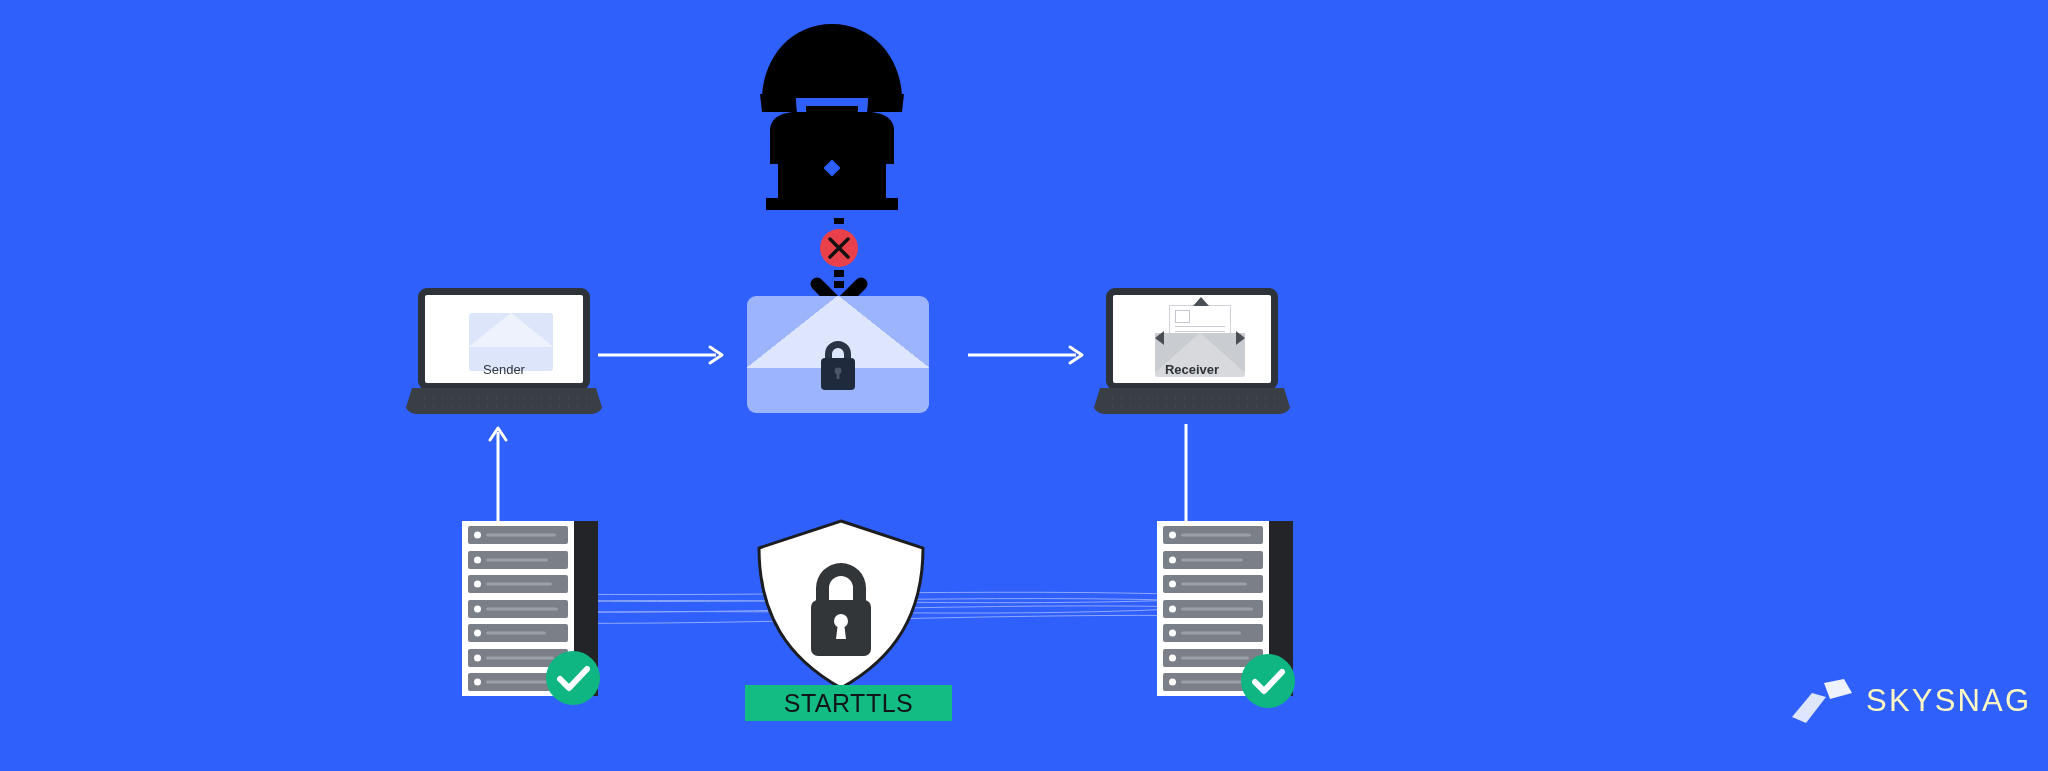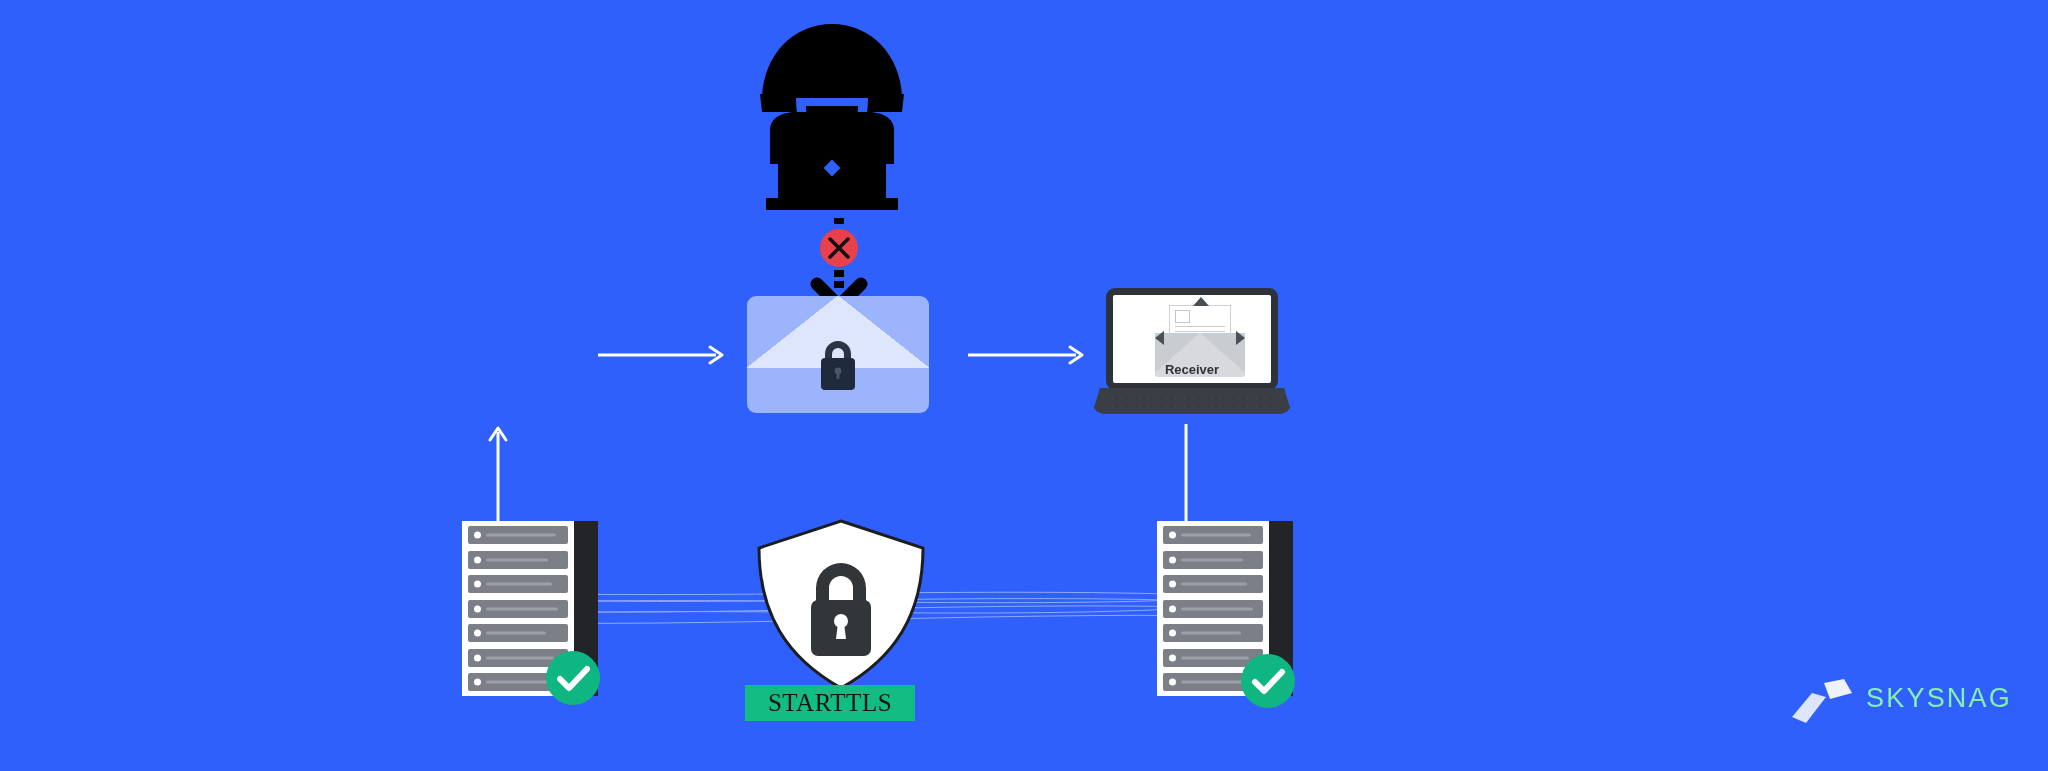--- a/index.html
+++ b/index.html
@@ -166,31 +166,31 @@
     position:absolute; width:54px; height:54px; border-radius:50%;
     background:#0fb682; display:flex; align-items:center; justify-content:center;
   }
 
   
   #netlines { left: 470px; top: 578px; width: 760px; height: 60px; }
 
   
   #shield-group { left: 745px; top: 518px; width: 192px; height: 212px; }
   #starttls-badge {
-    position:absolute; left:0; top: 167px; width:170px; height:36px;
+    position:absolute; left:0; top: 167px; width:207px; height:36px;
     background:#12bc83; color:#111418;
     font-size: 25px; letter-spacing: .5px;
-    display:flex; align-items:center; justify-content:center;font-family:Liberation Serif, serif;
+    display:flex; align-items:center; justify-content:center;
   }
 
   
   #logo { left: 1790px; top: 675px; width: 210px; height: 52px; }
   #logo-text {
     position:absolute; left: 76px; top: 8px;
-    color:#86efac; font-size:27px; letter-spacing:2.2px; font-weight:500;
+    color:#fef9c3; font-size:31px; letter-spacing:2.2px; font-weight:500;
   }
 </style>
 </head>
 <body>
 
 <div id="stage">
 
   <div class="abs" id="hacker">
     <svg viewBox="0 0 160 192" width="160" height="192" aria-hidden="true">
 
@@ -217,20 +217,27 @@
     <svg viewBox="0 0 62 92" width="62" height="92" aria-hidden="true">
       <rect x="26" y="0" width="10" height="6" fill="#000000"></rect>
       <circle cx="31" cy="30" r="19" fill="#e8414c"></circle>
       <path d="M22 21 L40 39 M40 21 L22 39" stroke="#111111" stroke-width="3.5" stroke-linecap="round"></path>
       <rect x="26" y="52" width="10" height="7" fill="#000000"></rect>
       <rect x="26" y="63" width="10" height="7" fill="#000000"></rect>
       <path d="M9 66 L31 88 L53 66" stroke="#000000" stroke-width="13" fill="none" stroke-linecap="round" stroke-linejoin="round"></path>
     </svg>
   </div>
 
+  <div class="abs laptop" id="laptop-sender">
+    <div class="lid">
+      <div class="env-closed"></div>
+      <div class="screen-label">Sender</div>
+    </div>
+    <div class="base"></div>
+  </div>
 
   <div class="abs h-arrow" id="arrow-send">
     <svg viewBox="0 0 130 22" width="130" height="22" aria-hidden="true">
       <path d="M0 11 L118 11" stroke="#ffffff" stroke-width="3"></path>
       <path d="M112 3 L124 11 L112 19" stroke="#ffffff" stroke-width="3" fill="none" stroke-linecap="round" stroke-linejoin="round"></path>
     </svg>
   </div>
 
   <div class="abs" id="secure-envelope">
     <div class="ebody"></div>

